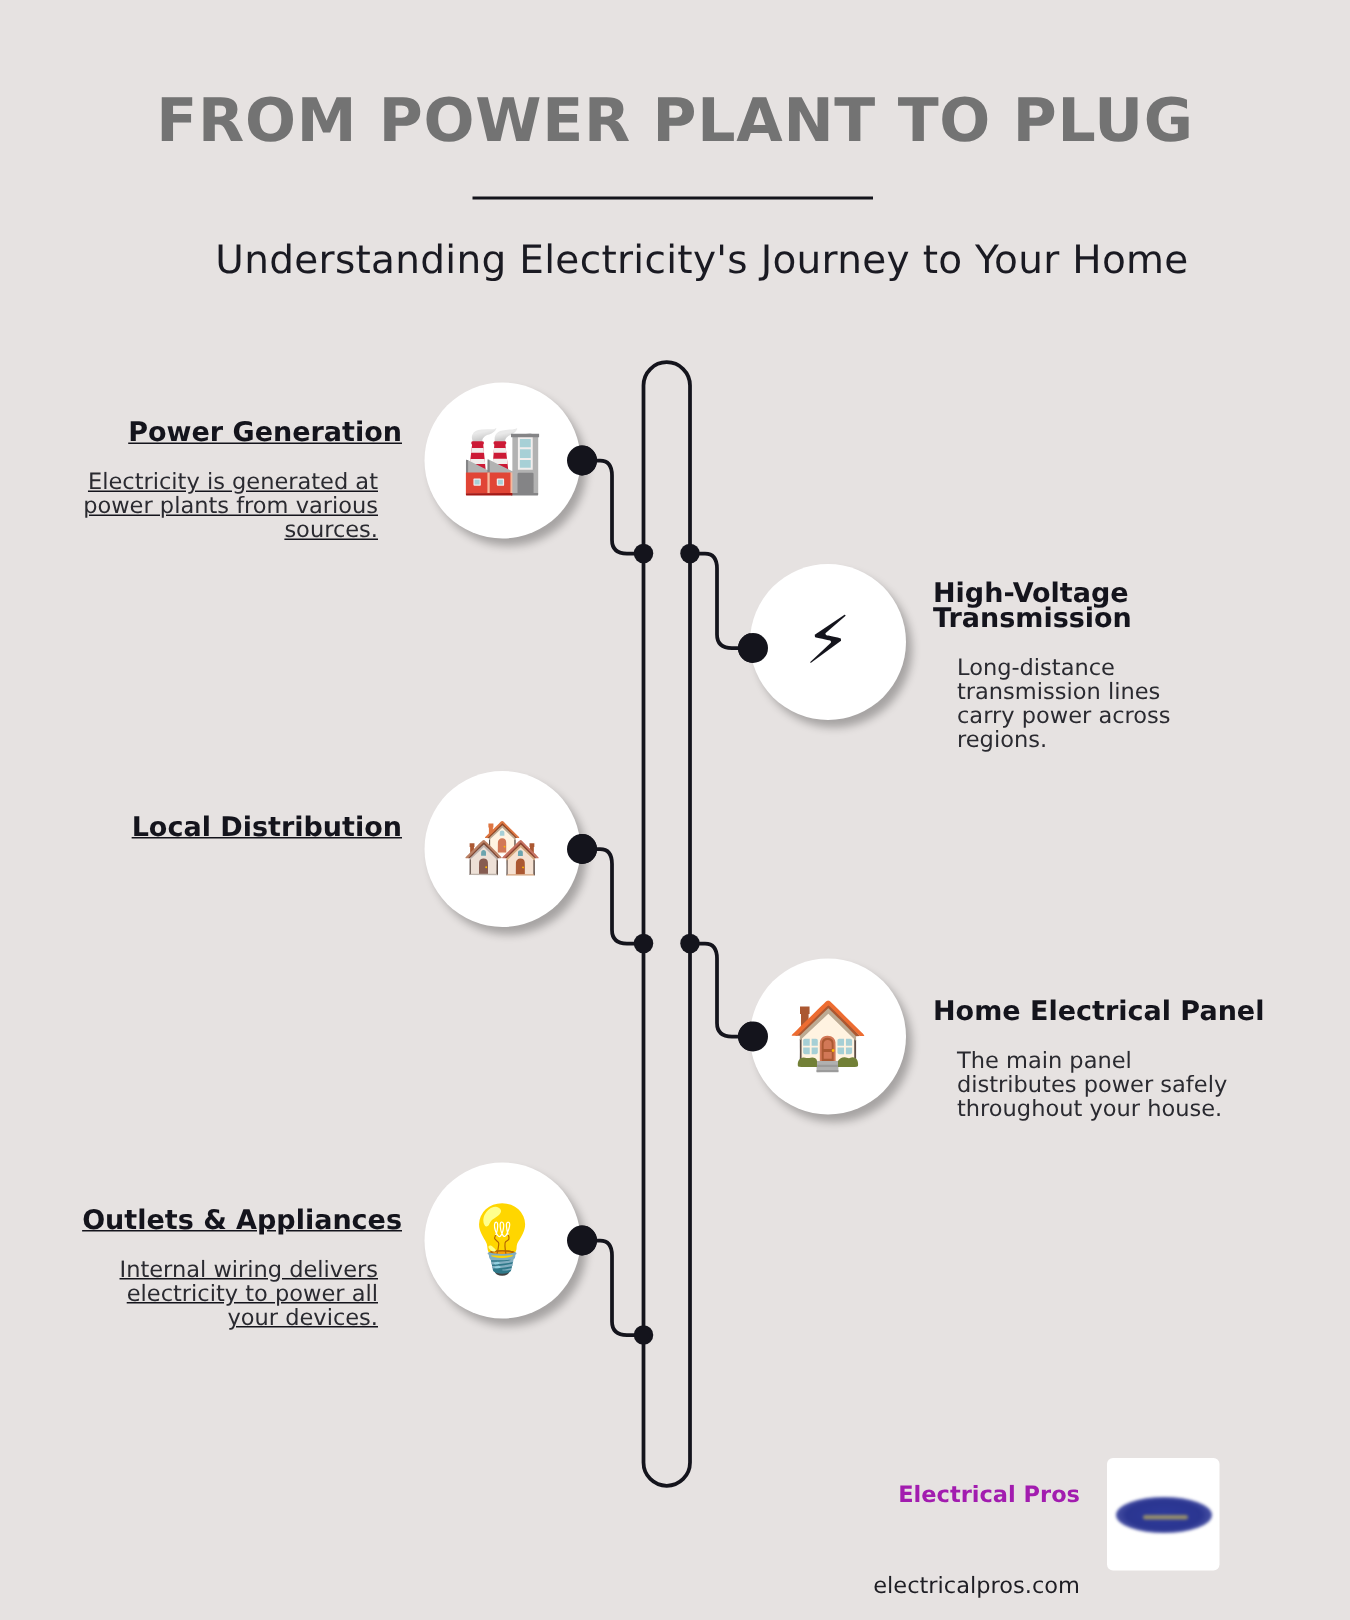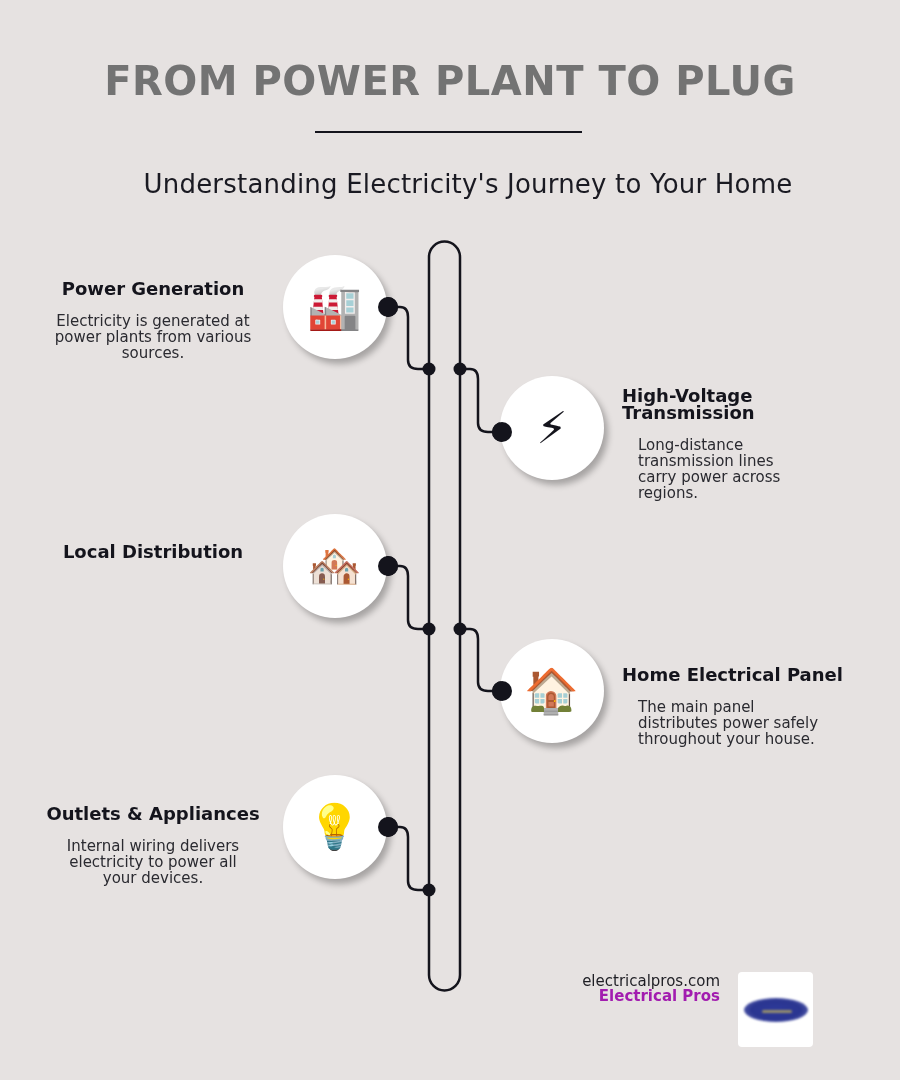--- a/index.html
+++ b/index.html
@@ -26,36 +26,36 @@
     width: 267px; height: 2px; background: #14141c;
   }
   .subtitle {
     position: absolute; left: 0; right: 0; top: 153px;
     text-align: center;
     font-family: "DejaVu Sans", sans-serif;
     font-weight: normal;
     font-size: 26px;
     letter-spacing: 0.2px;
     color: #1a1a22;
-    margin: 16px;
+    margin: 6px;
     padding-left: 36px;
   }
   svg.wires { position: absolute; left: 0; top: 0; }
   .circle {
     position: absolute;
     width: 104px; height: 104px;
     border-radius: 50%;
     background: #ffffff;
     box-shadow: 4px 5px 6px rgba(0,0,0,0.28);
     display: flex; align-items: center; justify-content: center;
     font-size: 44px;
     line-height: 1;
   }
   .step-left, .step-right { position: absolute; }
-  .step-left { text-align: center; width: 230px; }
+  .step-left { text-align: right; width: 230px; text-decoration: underline; }
   .step-right { text-align: left; width: 230px; }
   .step-title {
     font-family: "DejaVu Sans", sans-serif;
     font-weight: bold;
     font-size: 18px;
     line-height: 17px;
     color: #14141c;
     margin: 0 0 8px 0;
   }
   .step-desc {
@@ -65,21 +65,21 @@
     color: #2a2a30;
     margin: 16px;
   }
   .footer-name {
     position: absolute; right: 180px; top: 987px;
     font-family: "DejaVu Sans", sans-serif;
     font-weight: bold; font-size: 15px; color: #a21caf;
     text-align: right; white-space: nowrap;
   }
   .footer-url {
-    position: absolute; right: 180px; top: 972px;
+    position: absolute; right: 180px; top: 1048px;
     font-family: "DejaVu Sans", sans-serif;
     font-size: 15px; color: #1e1e24;
     text-align: right; white-space: nowrap;
   }
   .logo-box {
     position: absolute; left: 738px; top: 972px;
     width: 75px; height: 75px;
     background: #ffffff; border-radius: 4px;
     display: flex; align-items: center; justify-content: center;
   }

